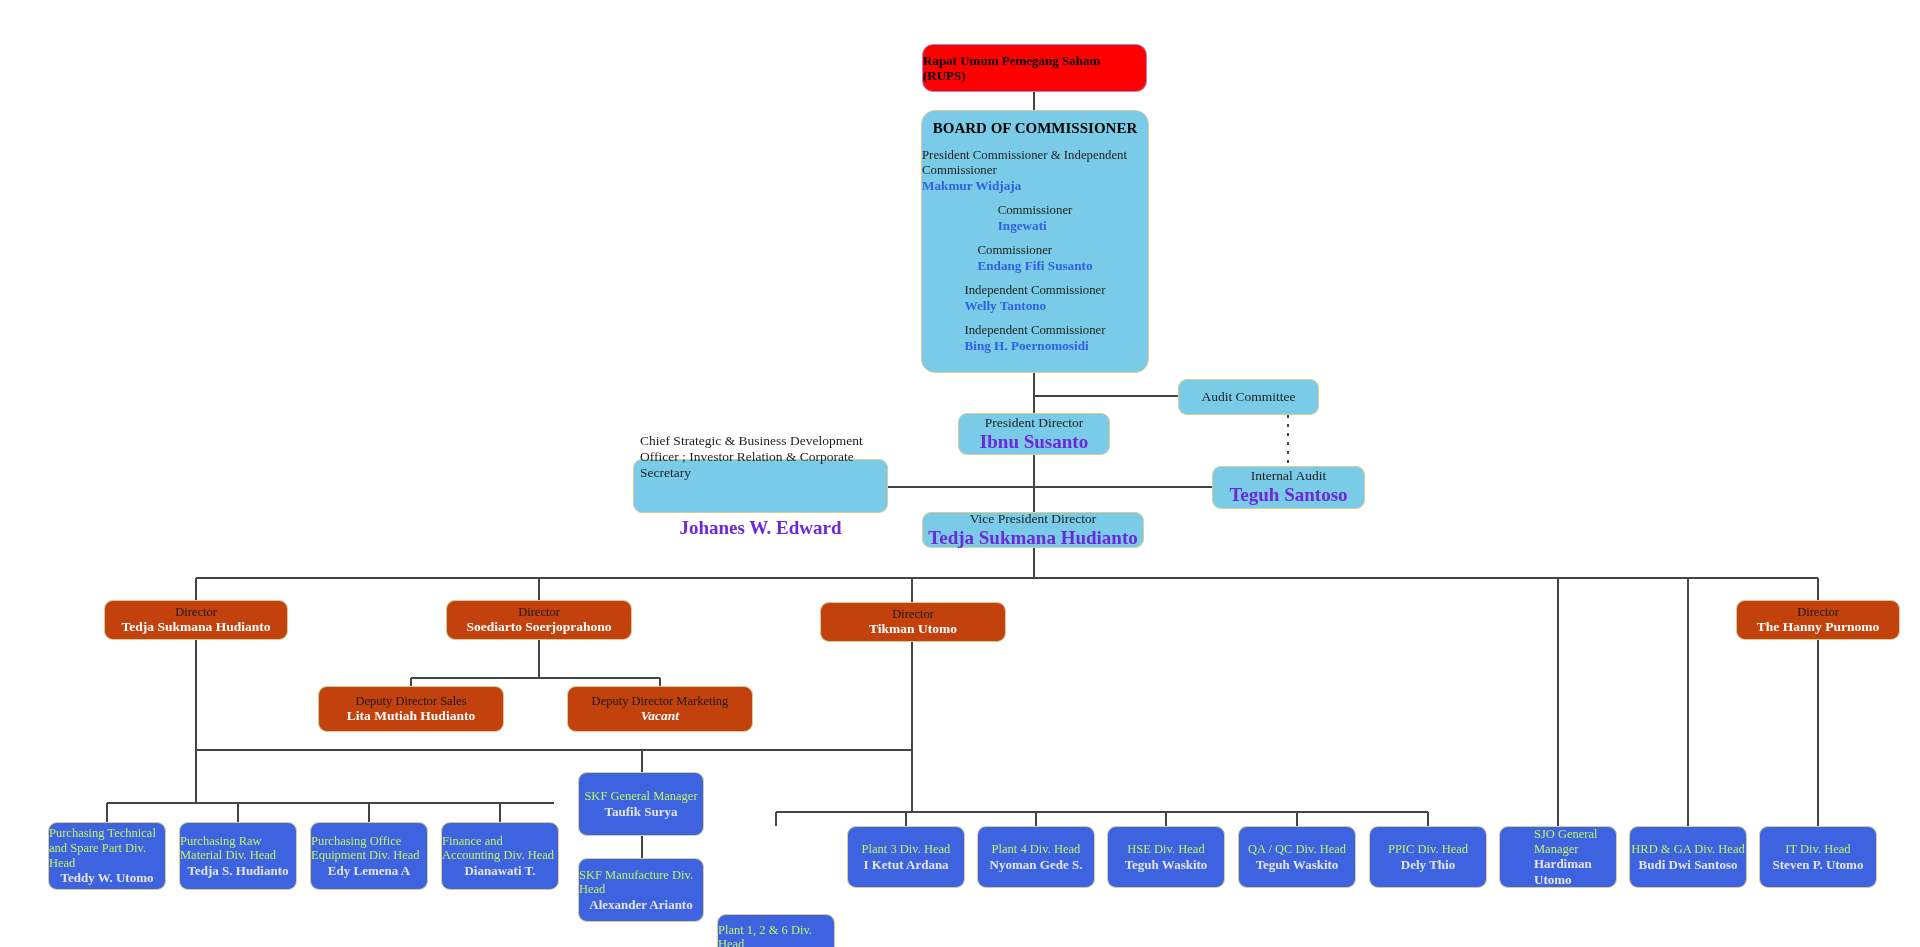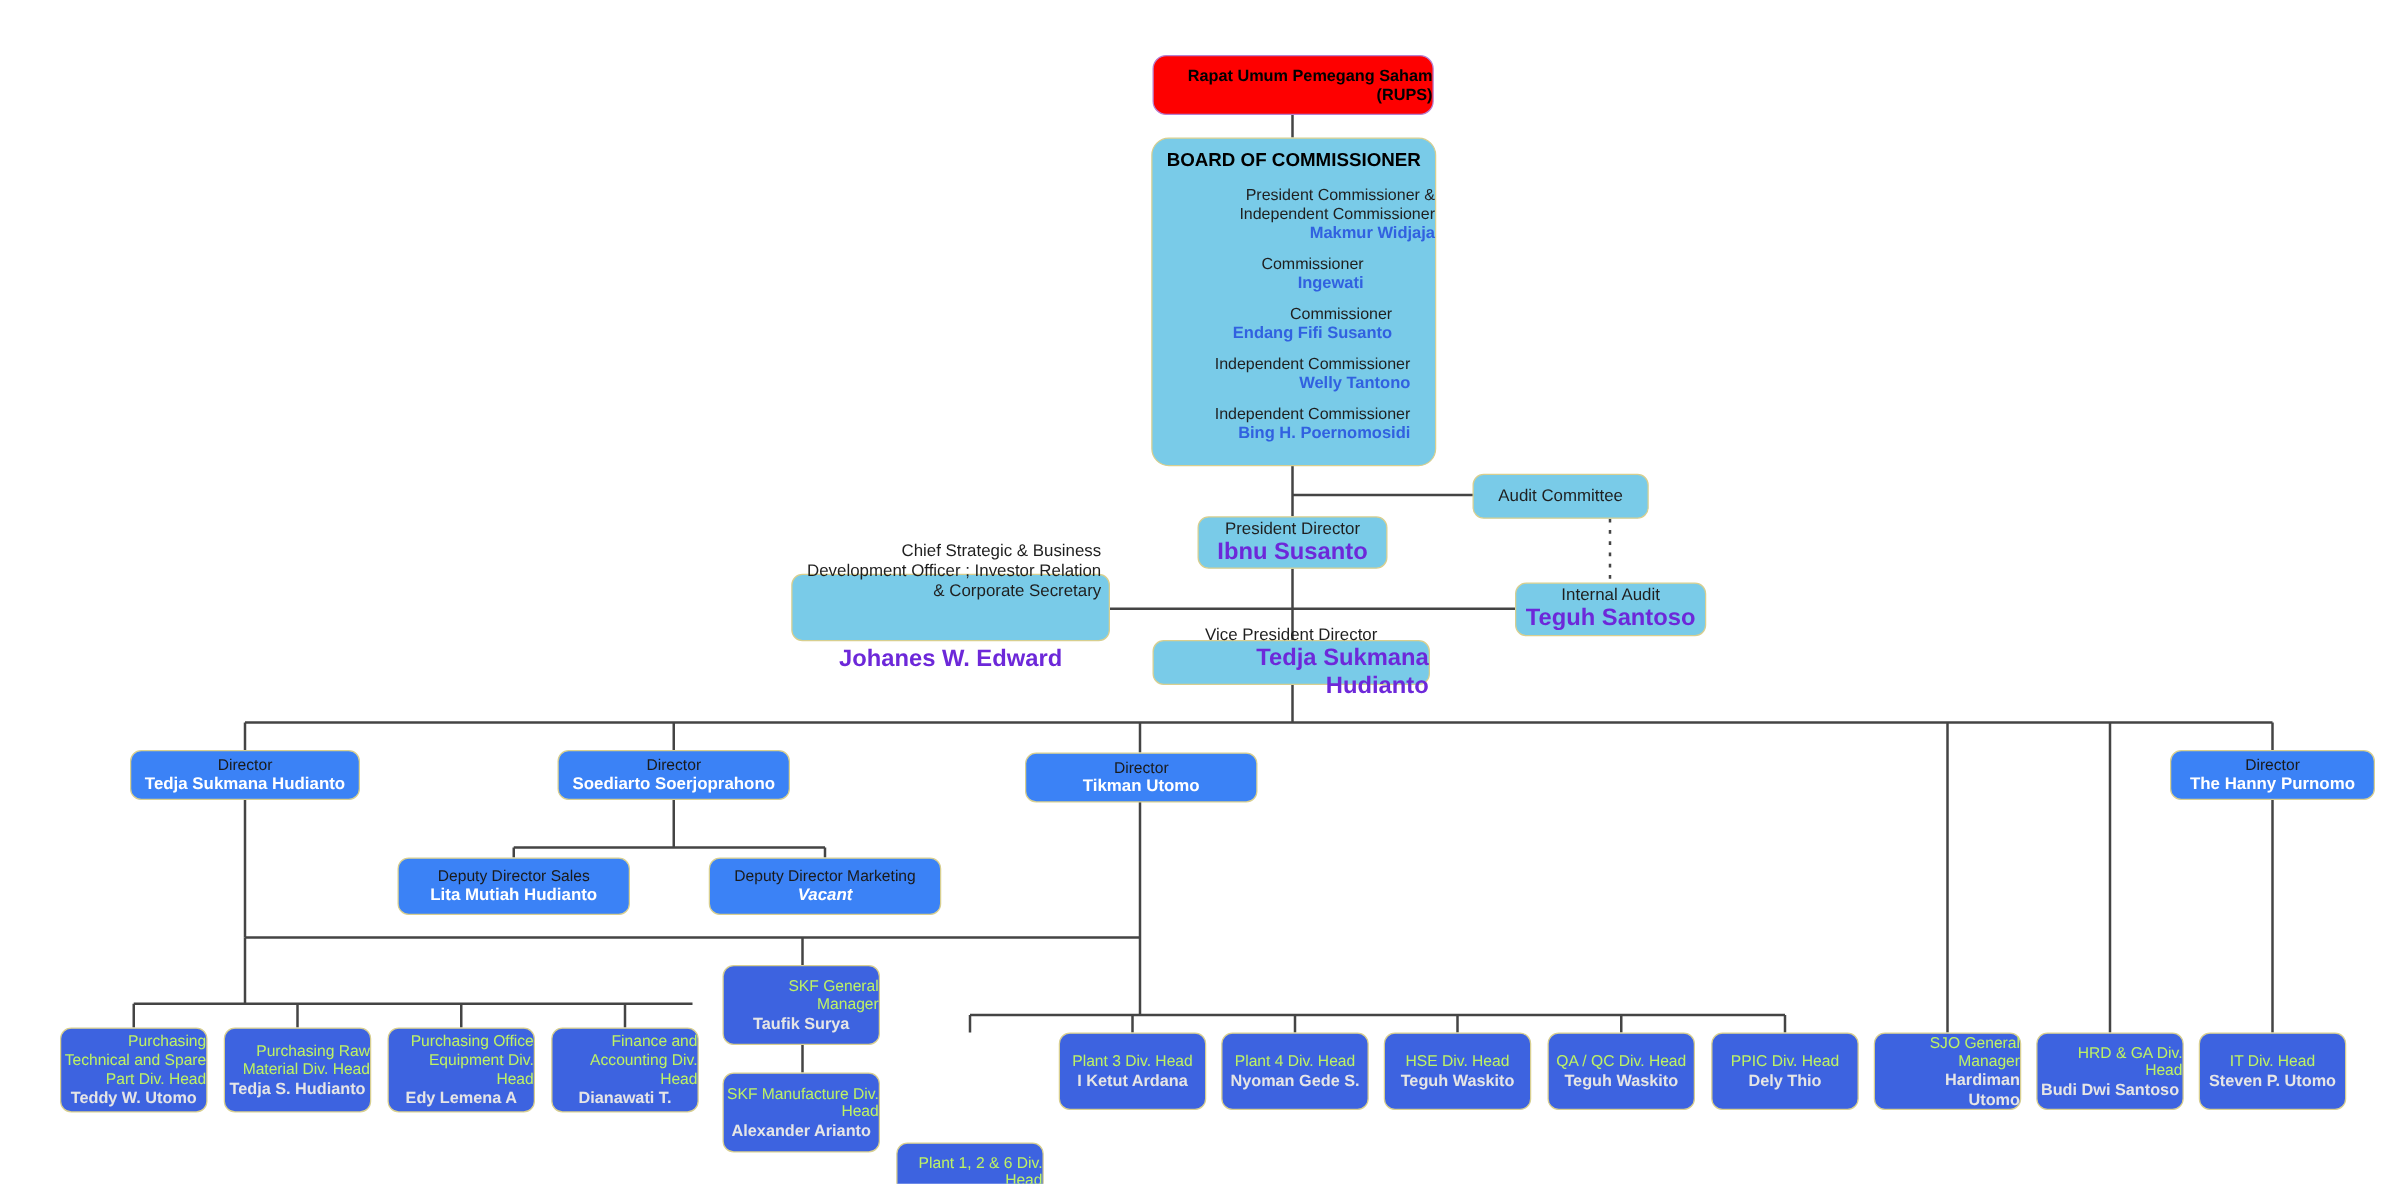--- a/index.html
+++ b/index.html
@@ -18,25 +18,26 @@
     position:absolute;left:0;top:0;width:1920px;height:947px;
     pointer-events:none;
   }
   .node{
     position:absolute;
     box-sizing:border-box;
     display:flex;
     flex-direction:column;
     align-items:center;
     justify-content:center;
-    text-align:right;
+    text-align:left;
     border-radius:9px;
     border:1px solid #d8cf8f;
     line-height:1.18;
     z-index:3;
+    font-family:Liberation Serif, serif;
   }
   .node .role{
     color:#1a1a1a;
     font-weight:400;
   }
   .node .name{
     font-weight:bold;
   }
 
   
@@ -53,21 +54,21 @@
 
   
   .n-light{
     background:#79cbe8;
   }
   .n-light .role{font-size:13.5px;color:#1f1f1f;}
   .n-light .name{color:#6d28d9;font-size:19px;}
 
   
   .n-med{
-    background:#3b82f6;
+    background:#c2410c;
   }
   .n-med .role{font-size:12.5px;color:#1a1a1a;}
   .n-med .name{color:#ffffff;font-size:13.5px;}
   .n-med .name.vacant{font-style:italic;}
 
   
   .n-royal{
     background:#3d63e0;
   }
   .n-royal .role{font-size:12.5px;color:#bef264;}
@@ -76,21 +77,21 @@
   
   .n-boc{
     border-radius:14px;
     justify-content:flex-start;
     padding-top:9px;
   }
   .n-boc .boc-title{
     font-weight:bold;font-size:15px;color:#000;
     margin-bottom:10px;
   }
-  .n-boc .boc-entry{margin-bottom:9px;padding-left:30px;}
+  .n-boc .boc-entry{margin-bottom:9px;}
   .n-boc .boc-entry .role{display:block;font-size:12.8px;color:#1f1f1f;line-height:1.2;}
   .n-boc .boc-entry .name{display:block;color:#3161e0;font-size:13.2px;font-weight:bold;}
 </style>
 </head>
 <body>
 
 <div id="chart">
 
   <svg id="wires" viewBox="0 0 1920 947" xmlns="http://www.w3.org/2000/svg">
     <g stroke="#444444" stroke-width="2" fill="none">

